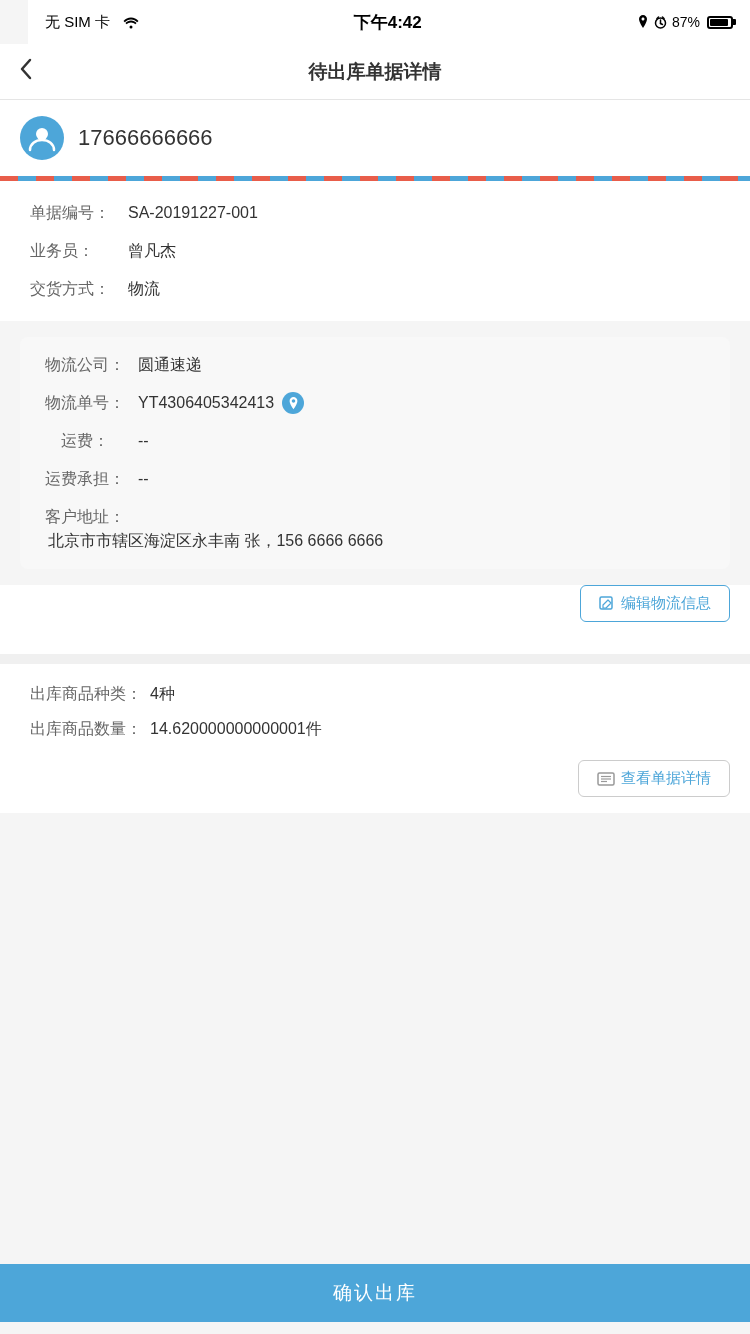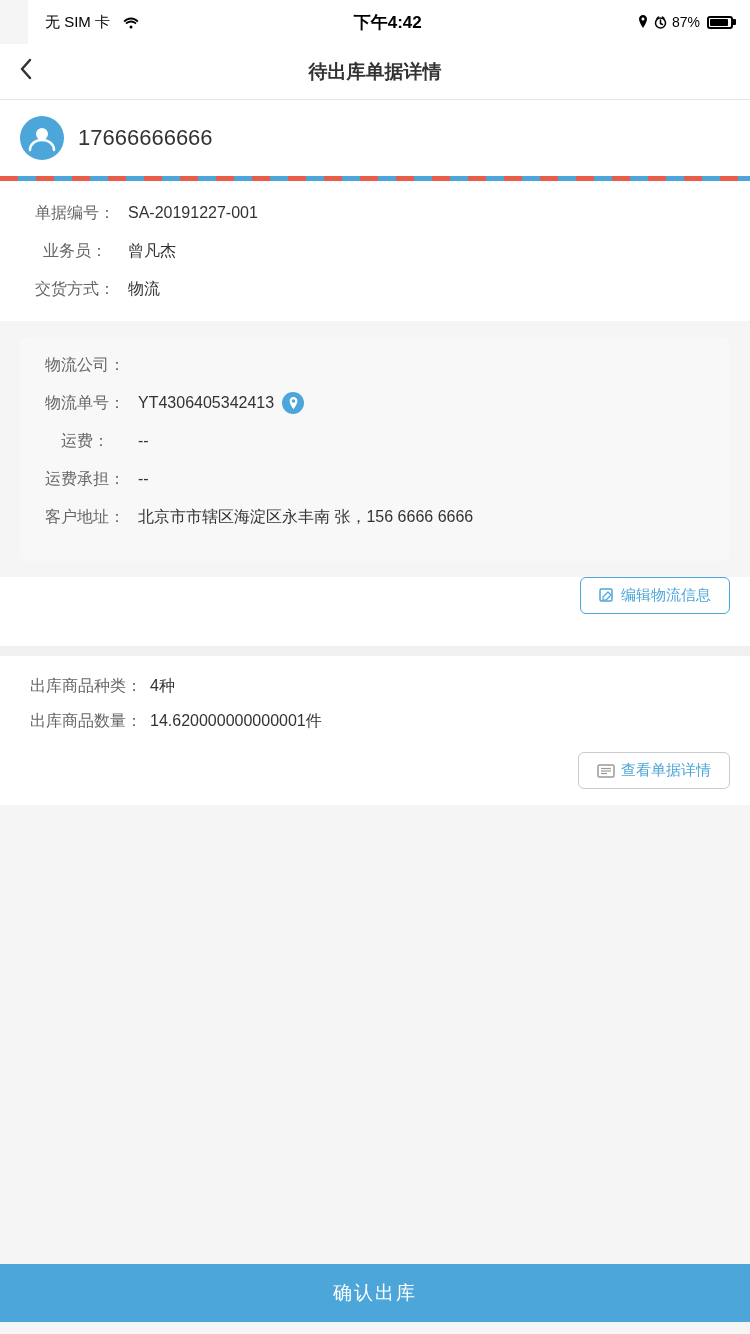--- a/index.html
+++ b/index.html
@@ -124,21 +124,21 @@
       display: flex;
       align-items: flex-start;
       margin-bottom: 14px;
       font-size: 16px;
       color: #333;
     }
     .info-row:last-child { margin-bottom: 0; }
     .info-label {
       color: #666;
       min-width: 90px;
-      text-align: center;
+      text-align: left;
       flex-shrink: 0;
       line-height: 1.5;
     }
     .info-value {
       color: #333;
       margin-left: 8px;
       line-height: 1.5;
       flex: 1;
     }
 
@@ -148,21 +148,21 @@
       border-radius: 8px;
       margin: 16px 20px;
       padding: 16px 20px;
     }
     .logistics-row {
       display: flex;
       align-items: flex-start;
       margin-bottom: 14px;
       font-size: 16px;
     }
-    .logistics-row:last-child { margin-bottom: 16px; }
+    .logistics-row:last-child { margin-bottom: 0; flex-direction: column; }
     .logistics-label {
       color: #666;
       min-width: 90px;
       text-align: center;
       flex-shrink: 0;
       line-height: 1.5;
     }
     .logistics-value {
       color: #333;
       margin-left: 8px;
@@ -352,20 +352,21 @@
     </div>
     <div class="info-row">
       <span class="info-label">交货方式：</span>
       <span class="info-value">物流</span>
     </div>
   </div>
 
   <div class="logistics-card">
     <div class="logistics-row">
       <span class="logistics-label">物流公司：</span>
+      <span class="logistics-value">圆通速递</span>
     </div>
     <div class="logistics-row">
       <span class="logistics-label">物流单号：</span>
       <span class="logistics-value">
         <span>YT4306405342413</span>
         <div class="location-pin">
           <svg viewBox="0 0 13 15" fill="none" xmlns="http://www.w3.org/2000/svg">
             <path d="M6.5 0C4 0 2 2 2 4.5C2 8 6.5 14 6.5 14C6.5 14 11 8 11 4.5C11 2 9 0 6.5 0ZM6.5 6.5C5.4 6.5 4.5 5.6 4.5 4.5C4.5 3.4 5.4 2.5 6.5 2.5C7.6 2.5 8.5 3.4 8.5 4.5C8.5 5.6 7.6 6.5 6.5 6.5Z" fill="white"></path>
           </svg>
         </div>

